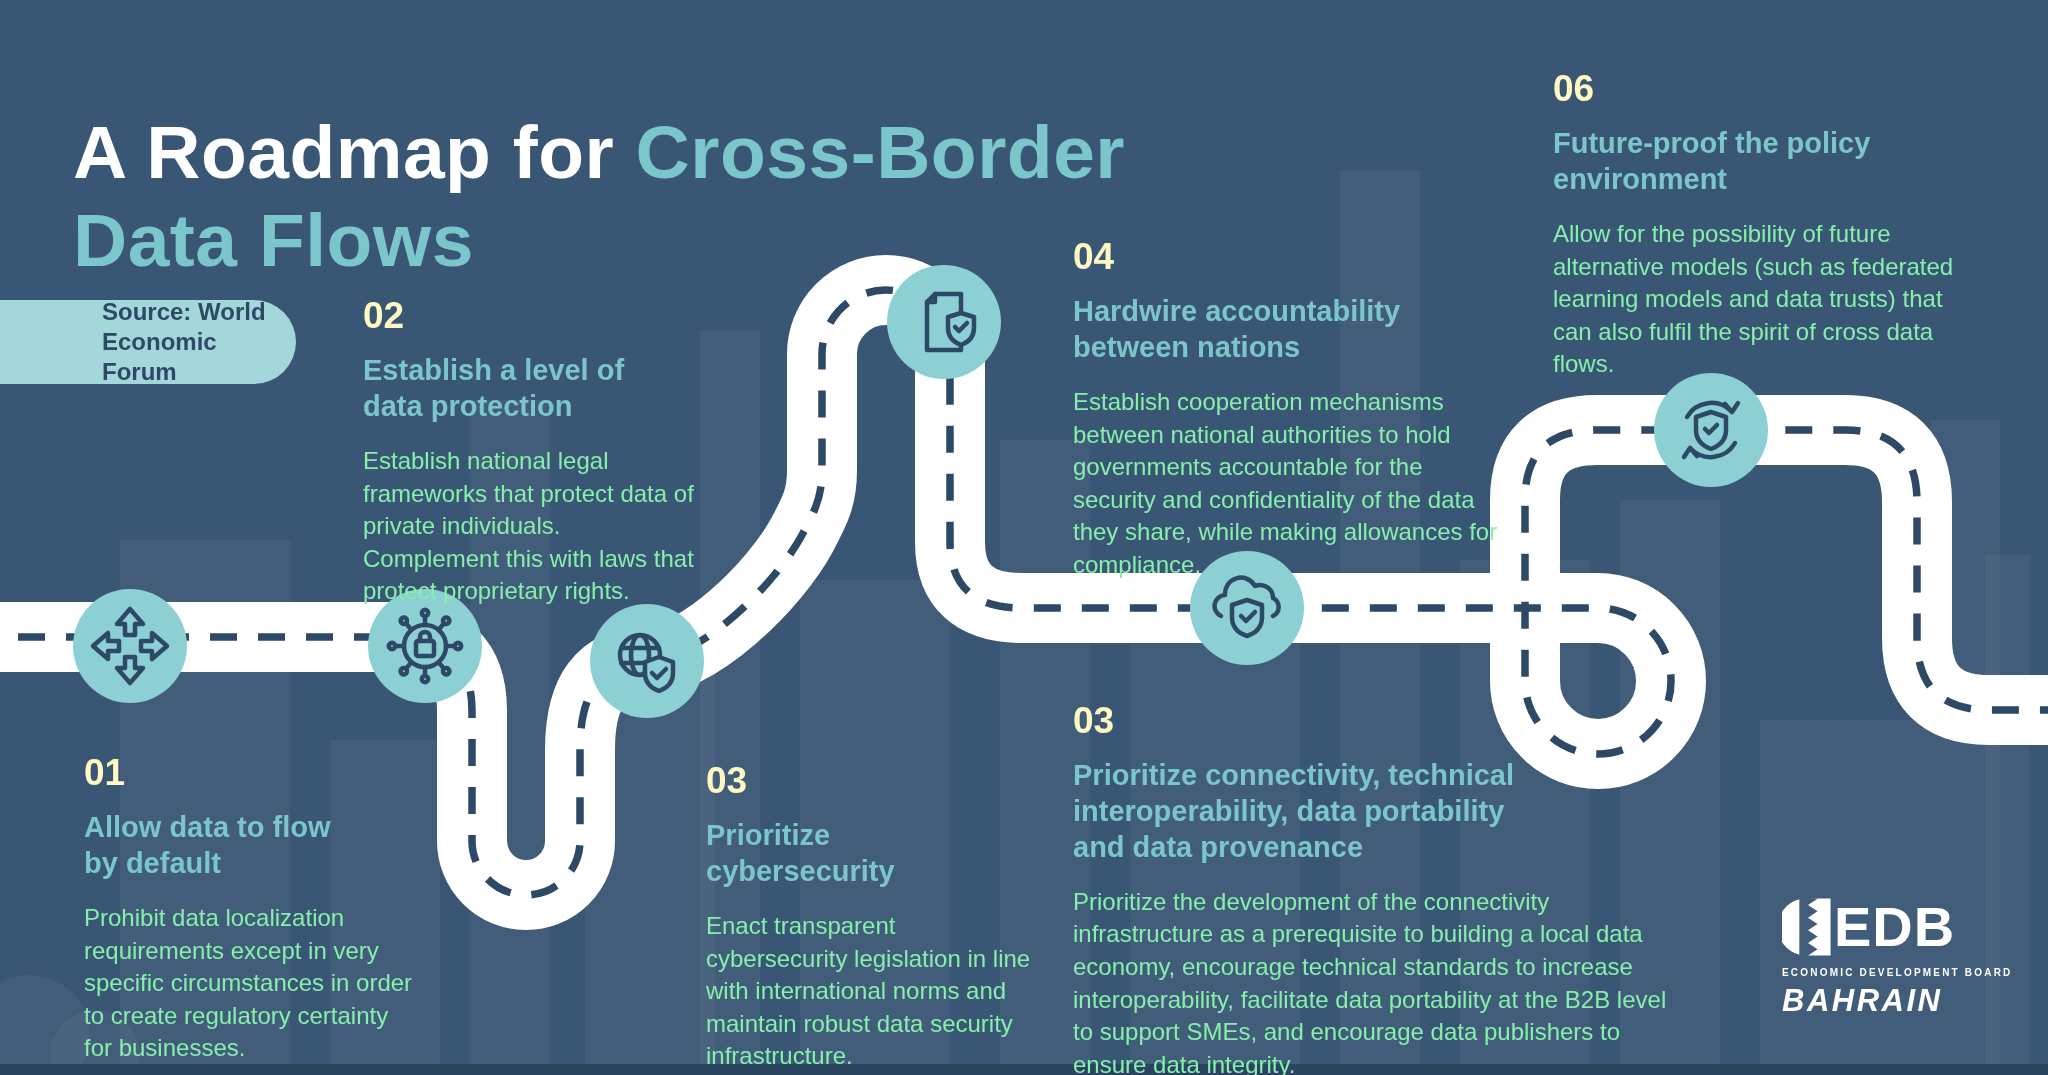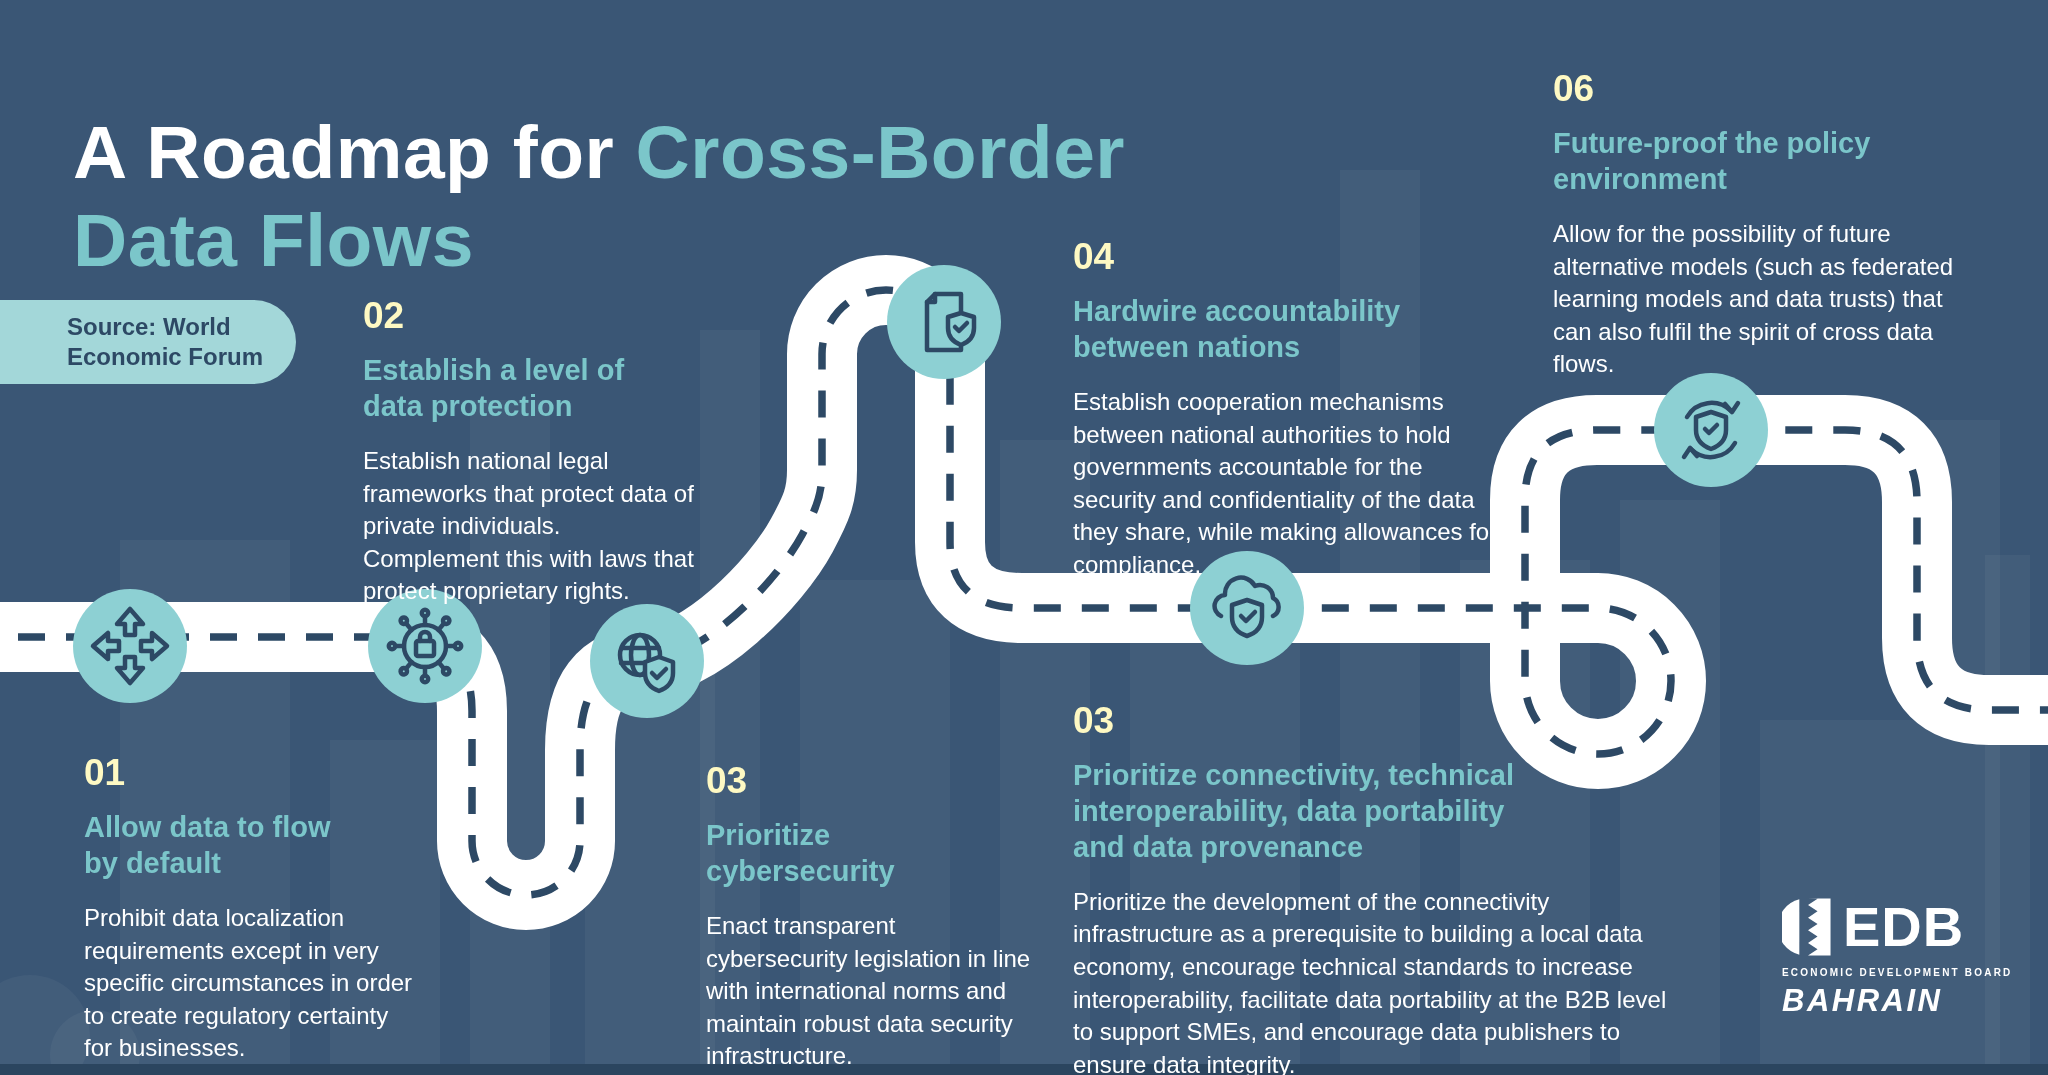--- a/index.html
+++ b/index.html
@@ -23,38 +23,38 @@
 
   .title{position:absolute;left:73px;top:58px;font-size:75px;font-weight:700;
     line-height:88px;color:#ffffff;letter-spacing:.5px;}
   .title .teal{color:#7bc6ca;}
 
   .source-badge{
     position:absolute;left:0;top:300px;width:296px;height:84px;
     background:#a3d7d9;border-radius:0 42px 42px 0;
     display:flex;align-items:center;
   }
-  .source-badge .txt{padding-left:67px;font-size:24px;font-weight:700;
+  .source-badge .txt{padding-left:102px;font-size:24px;font-weight:700;
     color:#2d4965;line-height:1.25;white-space:pre-line;}
 
   .step{position:absolute;color:#f2f6f9;}
   .step .num{font-size:37px;font-weight:700;color:#fef9c3;margin-bottom:16px;}
   .step .heading{font-size:29px;font-weight:700;color:#7bc6ca;line-height:1.24;
     margin-bottom:20px;white-space:pre-line;}
-  .step .body{font-size:24px;line-height:1.36;white-space:pre-line;color:#ffffff;}
+  .step .body{font-size:24px;line-height:1.36;white-space:pre-line;color:#86efac;}
 
   #step-01{left:84px;top:752px;width:330px;}
   #step-02{left:363px;top:295px;width:340px;}
   #step-03{left:706px;top:760px;width:335px;}
   #step-04{left:1073px;top:236px;width:430px;}
   #step-05{left:1073px;top:700px;width:600px;}
   #step-06{left:1553px;top:68px;width:410px;}
 
   .logo{position:absolute;left:1782px;top:894px;width:220px;color:#fff;}
-  .logo .row{display:flex;align-items:center;gap:9px;}
+  .logo .row{display:flex;align-items:center;}
   .logo .edb{font-size:56px;font-weight:700;letter-spacing:1px;line-height:1;}
   .logo .sub{font-size:10px;font-weight:700;letter-spacing:2.2px;margin-top:7px;white-space:nowrap;}
   .logo .country{font-size:31px;font-weight:700;letter-spacing:2.5px;margin-top:5px;font-style:italic;}
 </style>
 </head>
 <body>
 
 <div class="stage">
 
   <svg class="road-svg" viewBox="0 0 2048 1075">

